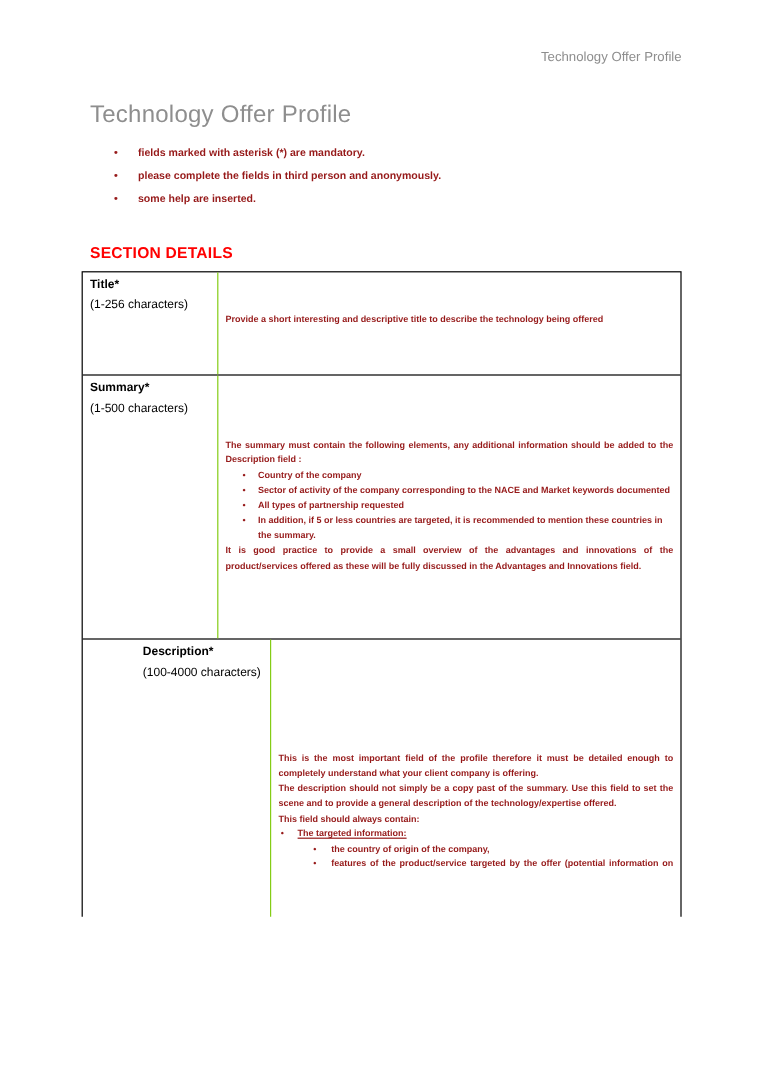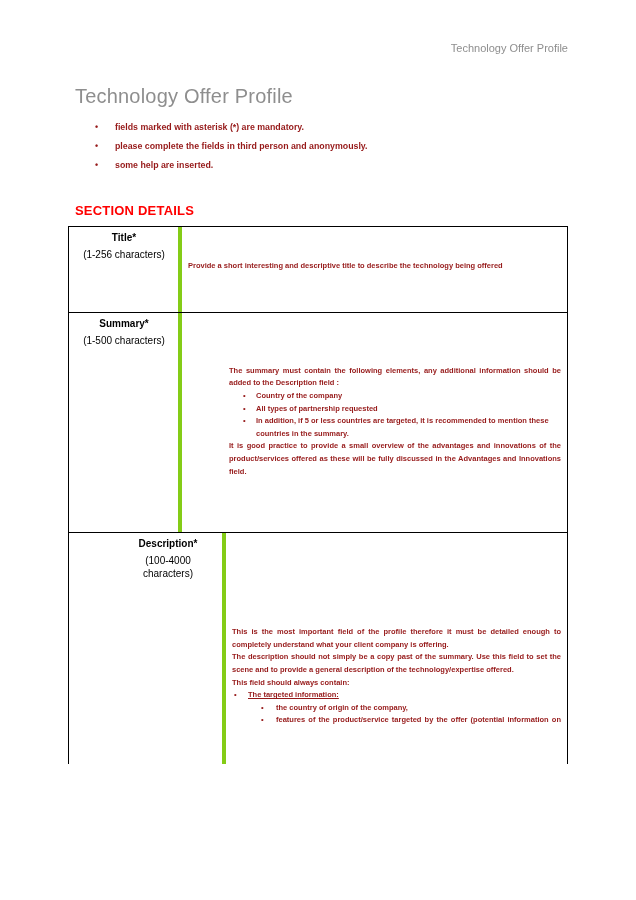--- a/index.html
+++ b/index.html
@@ -13,25 +13,25 @@
   .intro-list{position:absolute;top:118px;left:95px;width:480px;margin:0;padding:0;list-style:none;}
   .intro-list li{position:relative;padding-left:20px;margin:0;color:#961919;font-weight:700;font-size:8.8px;line-height:19px;}
   .intro-list li::before{content:"\2022";position:absolute;left:0;top:0;font-size:9px;}
 
   .section-heading{position:absolute;top:203px;left:75px;margin:0;font-size:13px;font-weight:700;color:#ff0000;letter-spacing:.2px;}
 
   .doc-table{position:absolute;top:226px;left:68px;width:500px;border:1px solid #000;box-sizing:border-box;background:#fff;}
   .trow{display:flex;border-bottom:1px solid #000;box-sizing:border-box;}
   .trow.last{border-bottom:none;margin-left:44px;}
   .row-title{height:86px;}
-  .row-summary{height:220px;gap:41px;}
+  .row-summary{height:220px;}
   .row-description{height:289px;}
 
   .cell{box-sizing:border-box;overflow:hidden;}
-  .label-cell{width:113px;border-right:4px solid #84cc16;padding:3px 5px 3px 6px;text-align:center;}
+  .label-cell{width:113px;border-right:1px solid #84cc16;padding:3px 5px 3px 6px;}
   .field-label{font-size:10px;font-weight:700;color:#000;line-height:14px;margin-top:1px;}
   .field-sub{font-size:10px;color:#000;line-height:13px;margin-top:3px;}
 
   .content-cell{flex:1;display:flex;flex-direction:column;justify-content:center;
     padding:2px 6px 4px 6px;color:#961919;font-weight:700;font-size:7.5px;line-height:12.6px;}
   .row-title .content-cell{padding-bottom:9px;}
   .content-cell p{margin:0;}
   .content-cell .just{text-align:justify;}
 
   .cell-bullets{margin:0;padding:0;list-style:none;}
@@ -82,20 +82,21 @@
 
     <div class="trow row-summary">
       <div class="cell label-cell">
         <div class="field-label">Summary*</div>
         <div class="field-sub">(1-500 characters)</div>
       </div>
       <div class="cell content-cell">
         <p class="just">The summary must contain the following elements, any additional information should be added to the Description field :</p>
         <ul class="cell-bullets">
           <li>Country of the company</li>
+          <li>Sector of activity of the company corresponding to the NACE and Market keywords documented</li>
           <li>All types of partnership requested</li>
           <li>In addition, if 5 or less countries are targeted, it is recommended to mention these countries in the summary.</li>
         </ul>
         <p class="just">It is good practice to provide a small overview of the advantages and innovations of the product/services offered as these will be fully discussed in the Advantages and Innovations field.</p>
       </div>
     </div>
 
     <div class="trow row-description last">
       <div class="cell label-cell">
         <div class="field-label">Description*</div>

